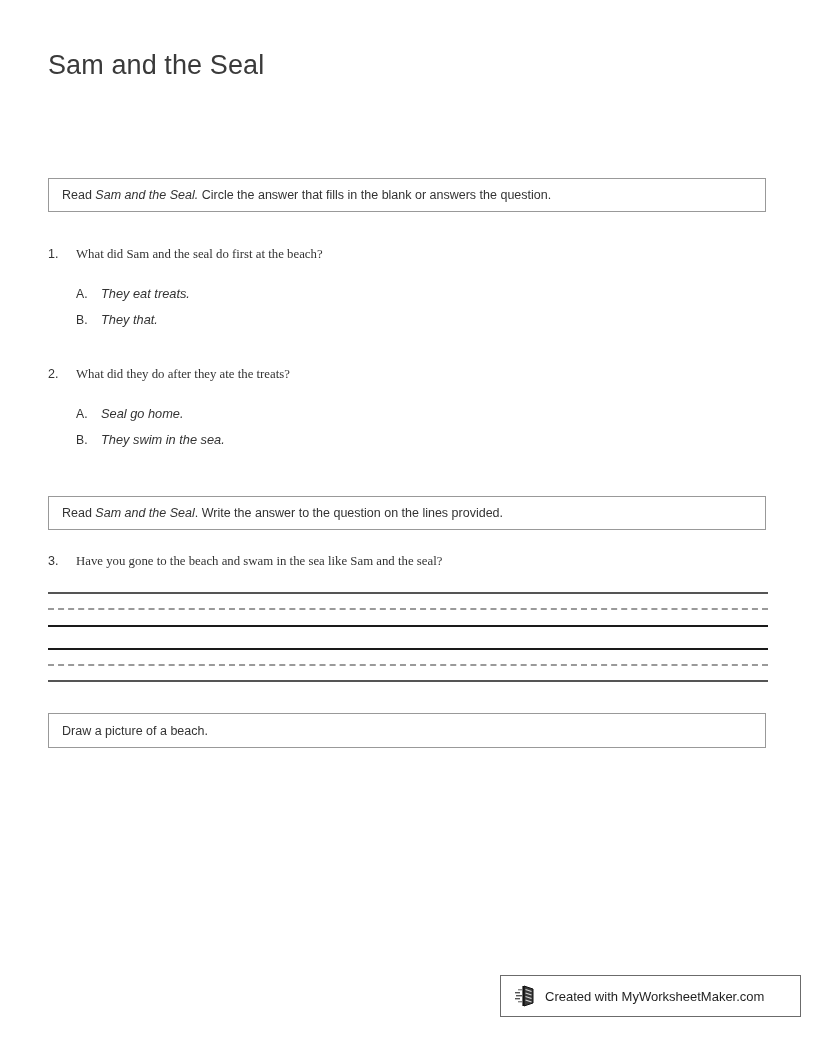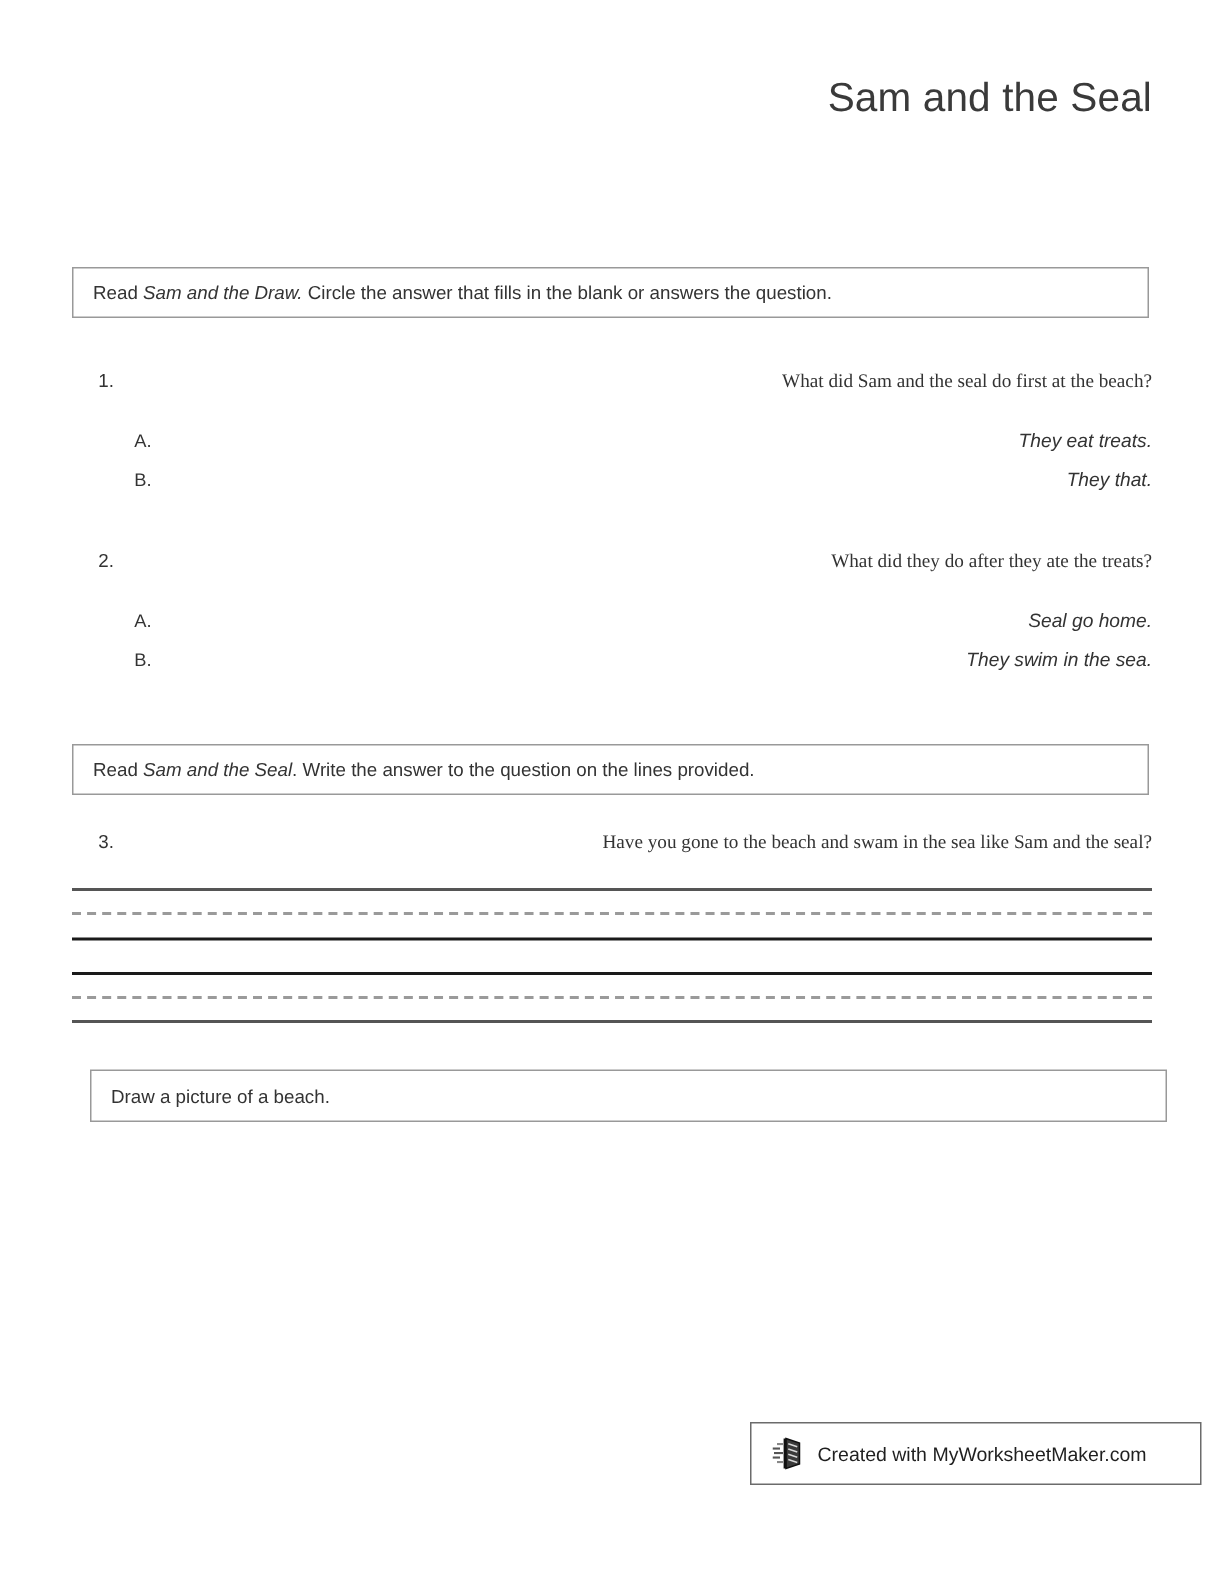--- a/index.html
+++ b/index.html
@@ -15,21 +15,20 @@
     font-family: "Liberation Sans", "DejaVu Sans", sans-serif;
     color: #333333;
     overflow: hidden;
   }
 
   .page {
     position: absolute;
     left: 0; top: 0;
     width: 816px;
     height: 1008px;
-    text-align: right;
   }
 
   
   .title-block {
     position: absolute;
     left: 48px;
     top: 46px;
     width: 720px;
   }
   .title-line {
@@ -61,21 +60,20 @@
   }
   .instruction-text i {
     font-style: italic;
   }
 
   #instruction-1 { top: 178px; }
   #instruction-2 { top: 484px; margin-top: 12px; }
   #draw-box {
     top: 713px;
     height: 35px;
-    margin-left: 12px;
   }
 
   
   .question-block {
     position: absolute;
     left: 48px;
     width: 720px;
   }
   .question-row {
     display: flex;
@@ -135,21 +133,21 @@
   }
   .hw-dashed {
     border-top: 2px dashed #9a9a9a;
     height: 0;
   }
 
   
   .footer-badge {
     position: absolute;
     left: 500px;
-    top: 948px;
+    top: 975px;
     width: 301px;
     height: 42px;
     border: 1px solid #6b6b6b;
     background: #ffffff;
     box-sizing: border-box;
     display: flex;
     align-items: center;
     padding-left: 14px;
   }
   .badge-logo {
@@ -168,21 +166,21 @@
 </head>
 <body>
 
 <div class="page">
 
   <div class="title-block">
     <div class="title-line">Sam and the Seal</div>
   </div>
 
   <div class="instruction-box" id="instruction-1">
-    <div class="instruction-text"><span>Read </span><i>Sam and the Draw.</i><span> Circle the answer that fills in the blank or answers the question.</span></div>
+    <div class="instruction-text"><span>Read </span><i>Sam and the Seal.</i><span> Circle the answer that fills in the blank or answers the question.</span></div>
   </div>
 
   <div class="question-block" id="question-1">
     <div class="question-row">
       <span class="q-num">1.</span>
       <span class="q-text">What did Sam and the seal do first at the beach?</span>
     </div>
     <div class="choice-row choices-1">
       <span class="c-letter">A.</span>
       <span class="c-text">They eat treats.</span>

